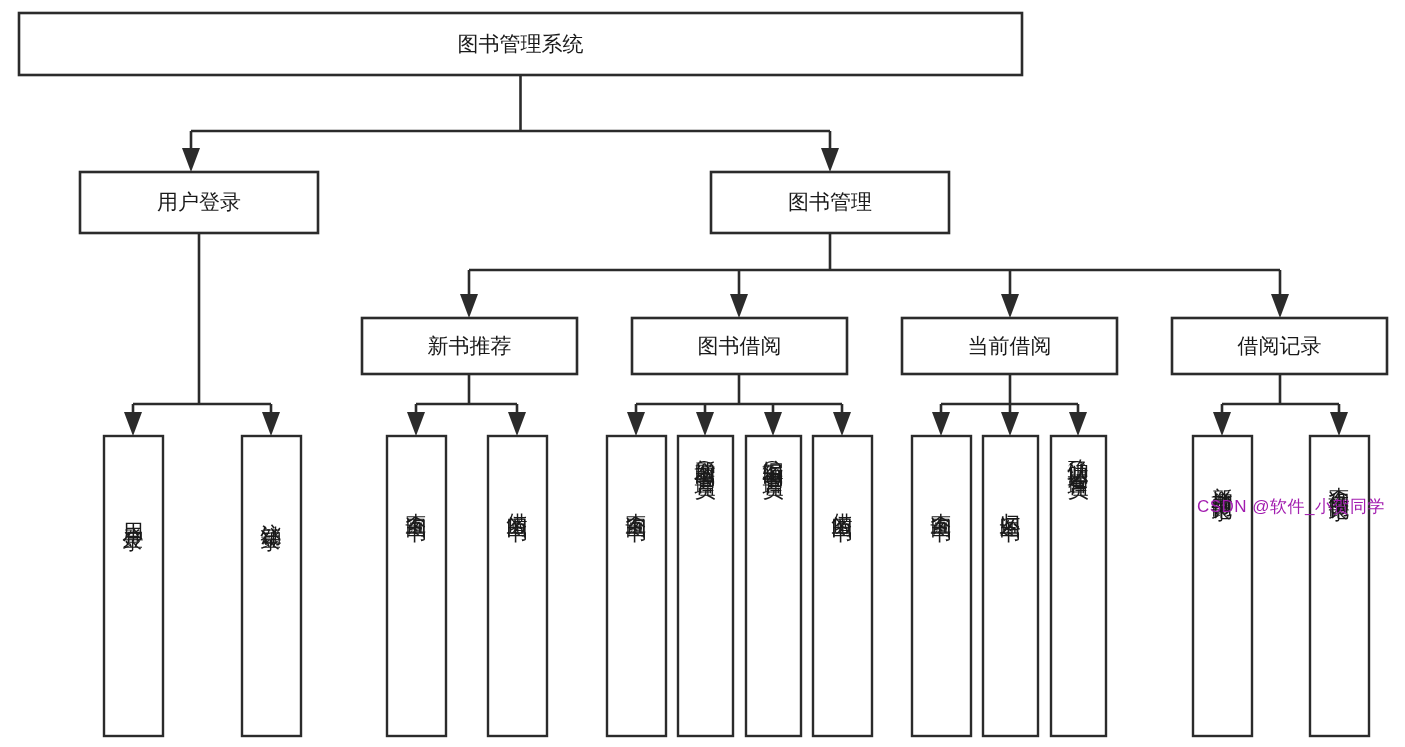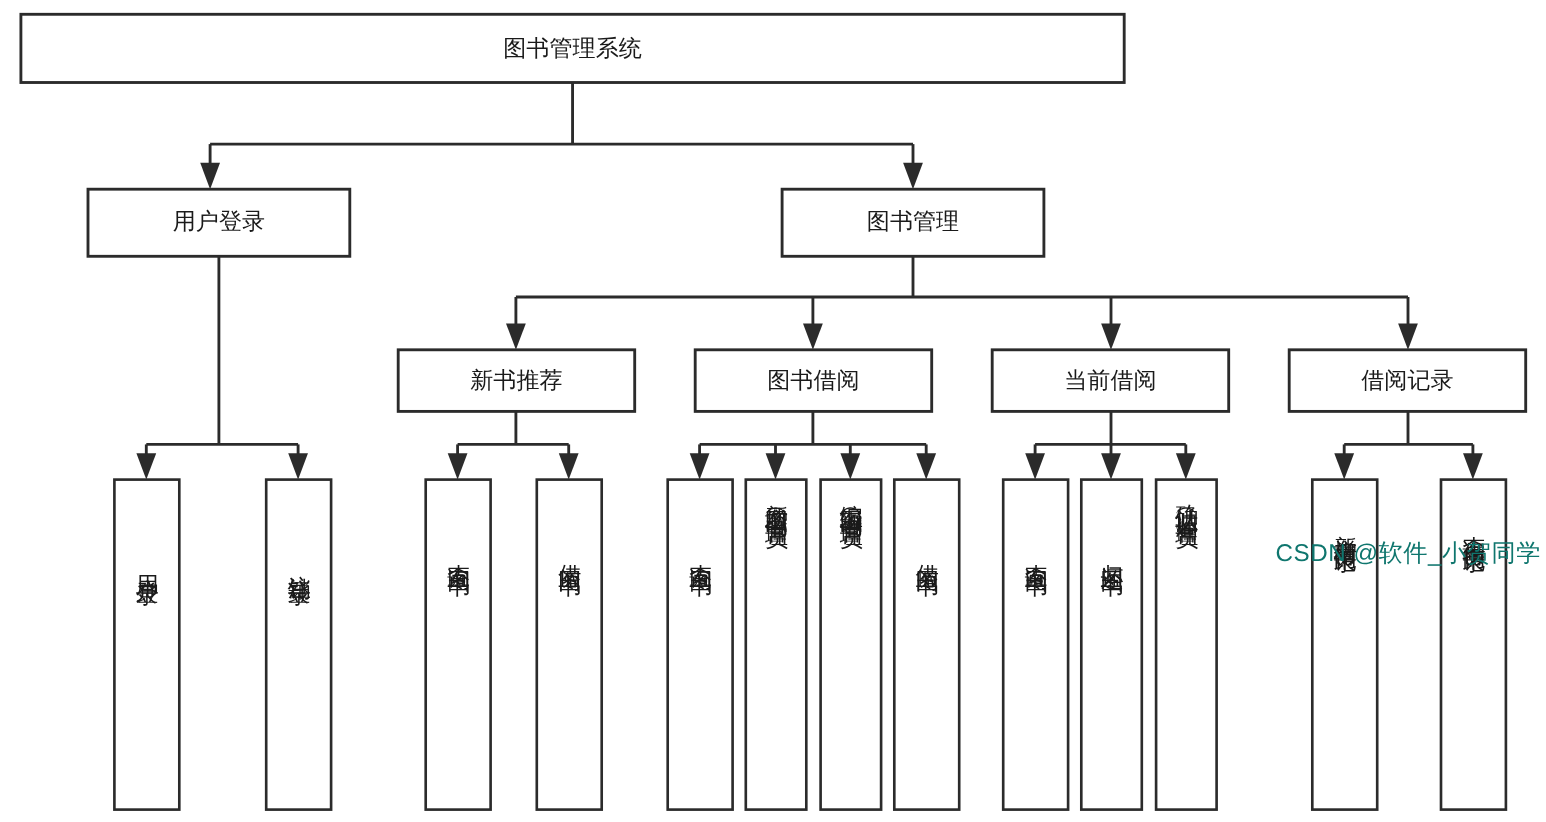--- a/index.html
+++ b/index.html
@@ -64,25 +64,25 @@
     text-orientation: upright;
     font-family: "Liberation Sans", "DejaVu Sans", sans-serif;
     font-size: 21px;
     line-height: 1;
     color: #1a1a1a;
     letter-spacing: 3px;
     white-space: nowrap;
   }
   .watermark {
     position: absolute;
-    right: 4px;
+    right: 20px;
     bottom: 6px;
     font-family: "Liberation Sans", "DejaVu Sans", sans-serif;
-    font-size: 22px;
-    color: #0f766e;
+    font-size: 17px;
+    color: #a21caf;
     letter-spacing: 0.5px;
     white-space: nowrap;
   }
 </style>
 </head>
 <body>
 
 <div id="diagram-root">
 
   <svg class="flow" viewBox="0 0 1405 747">

